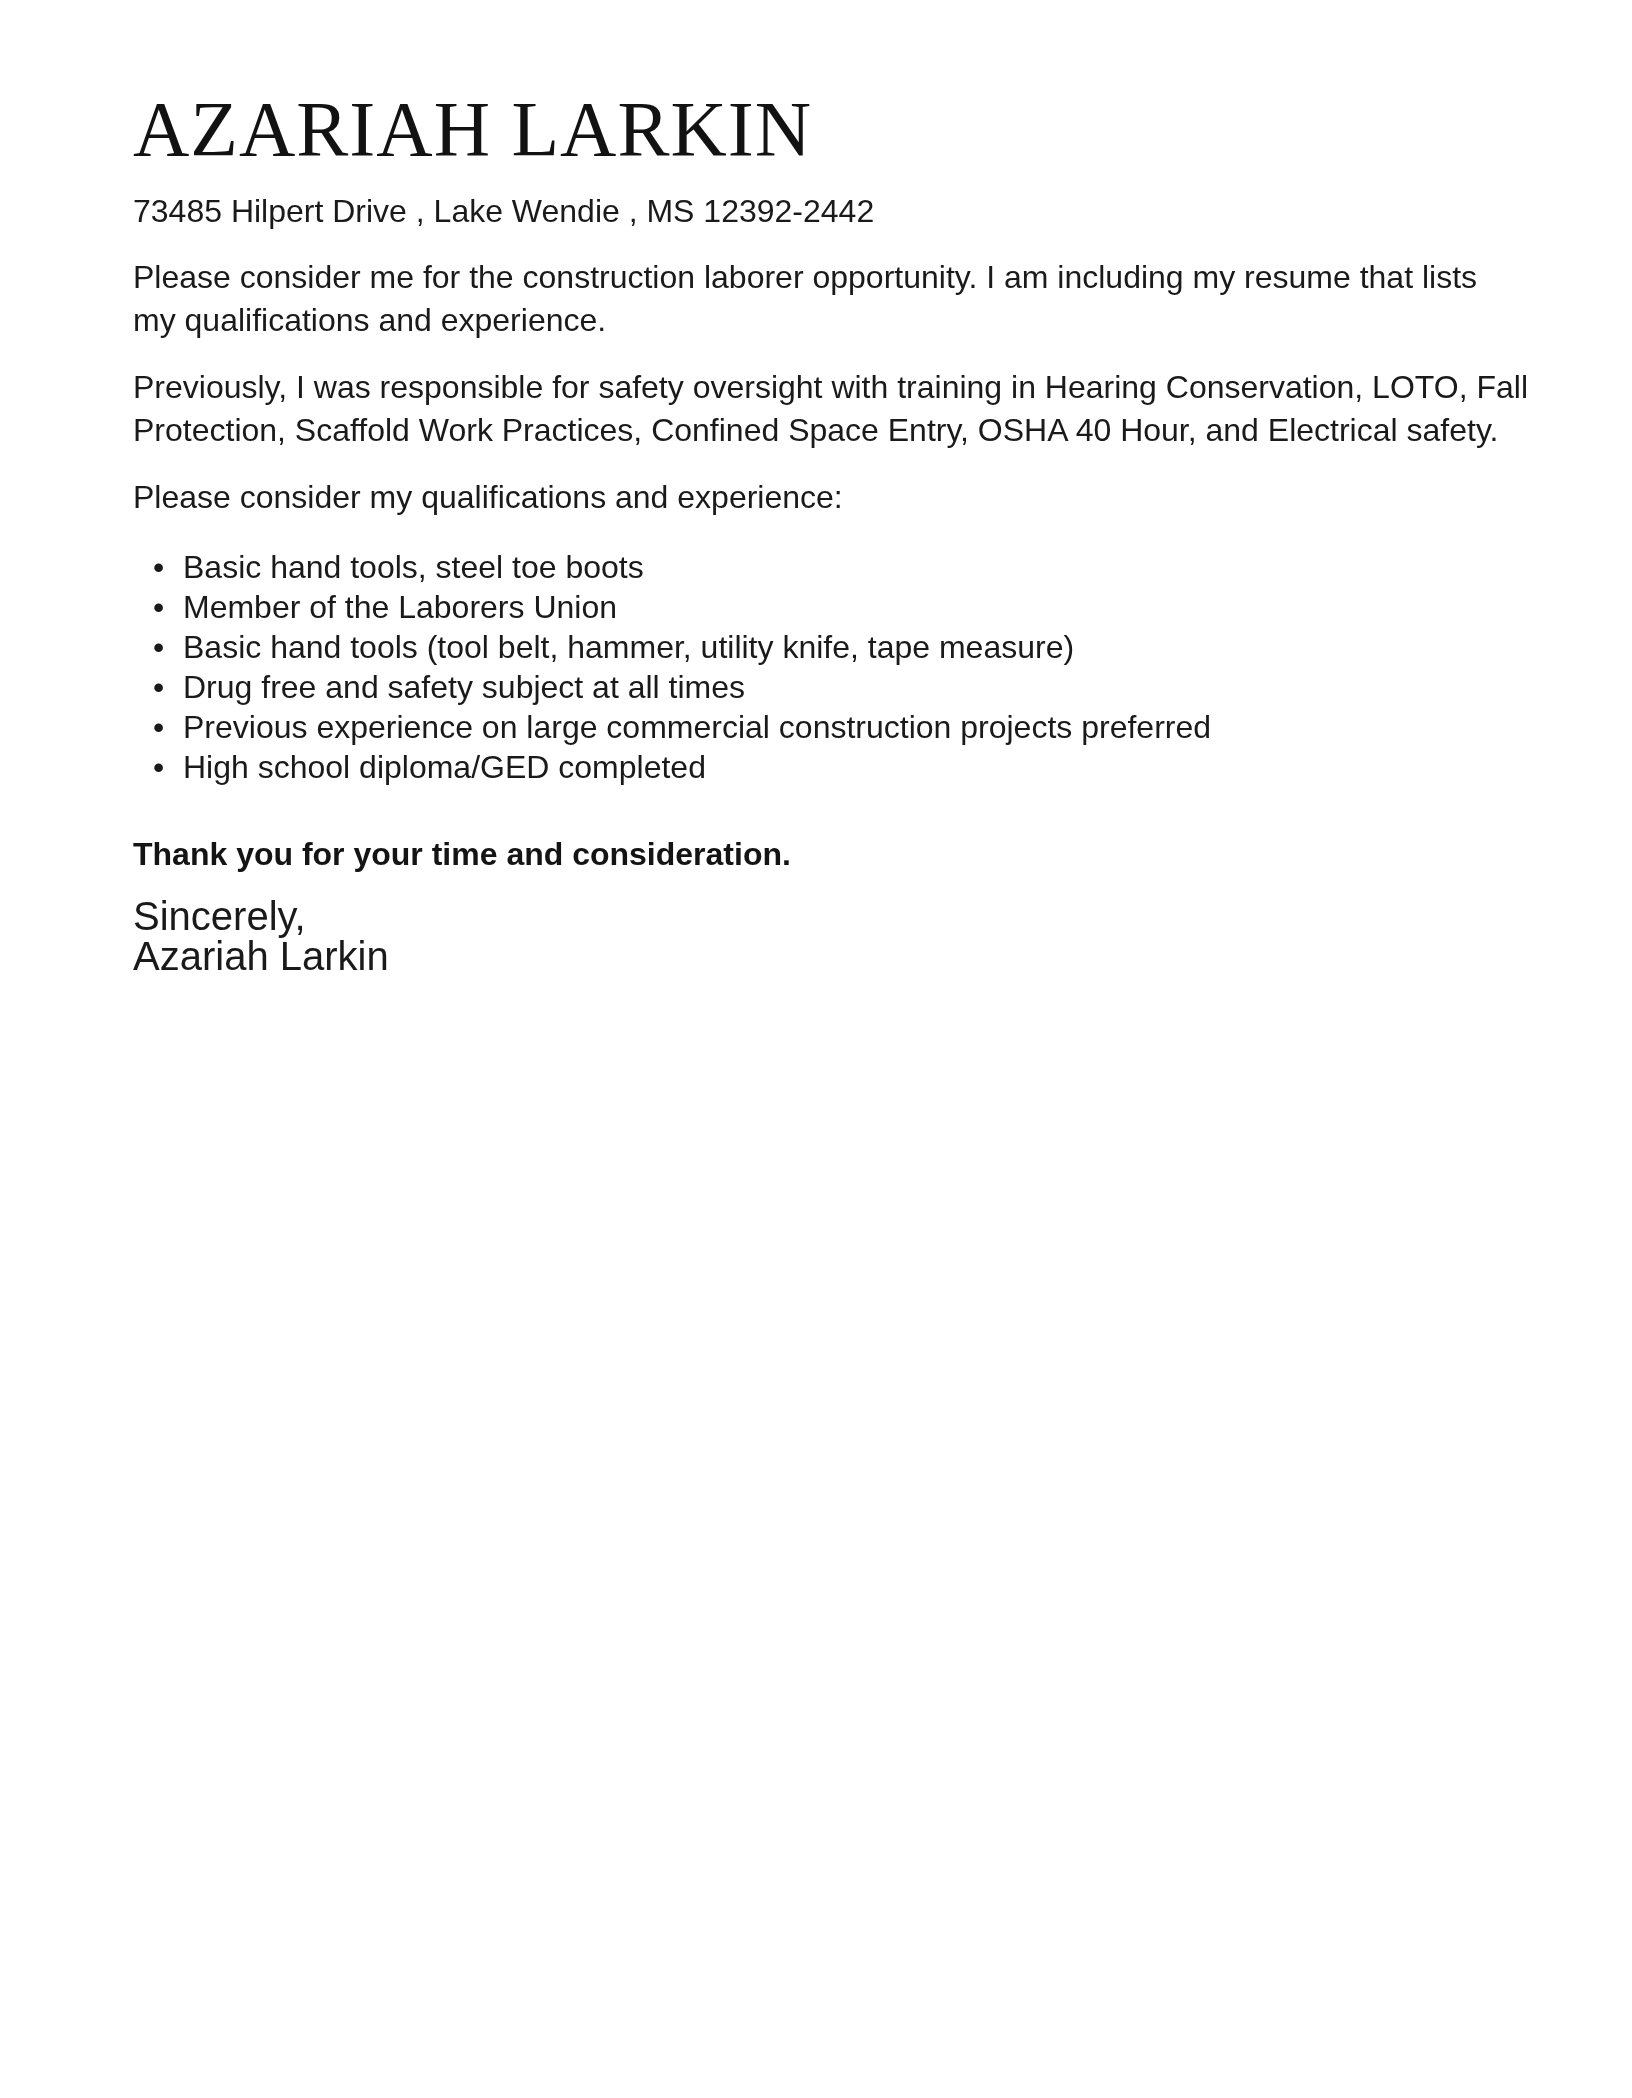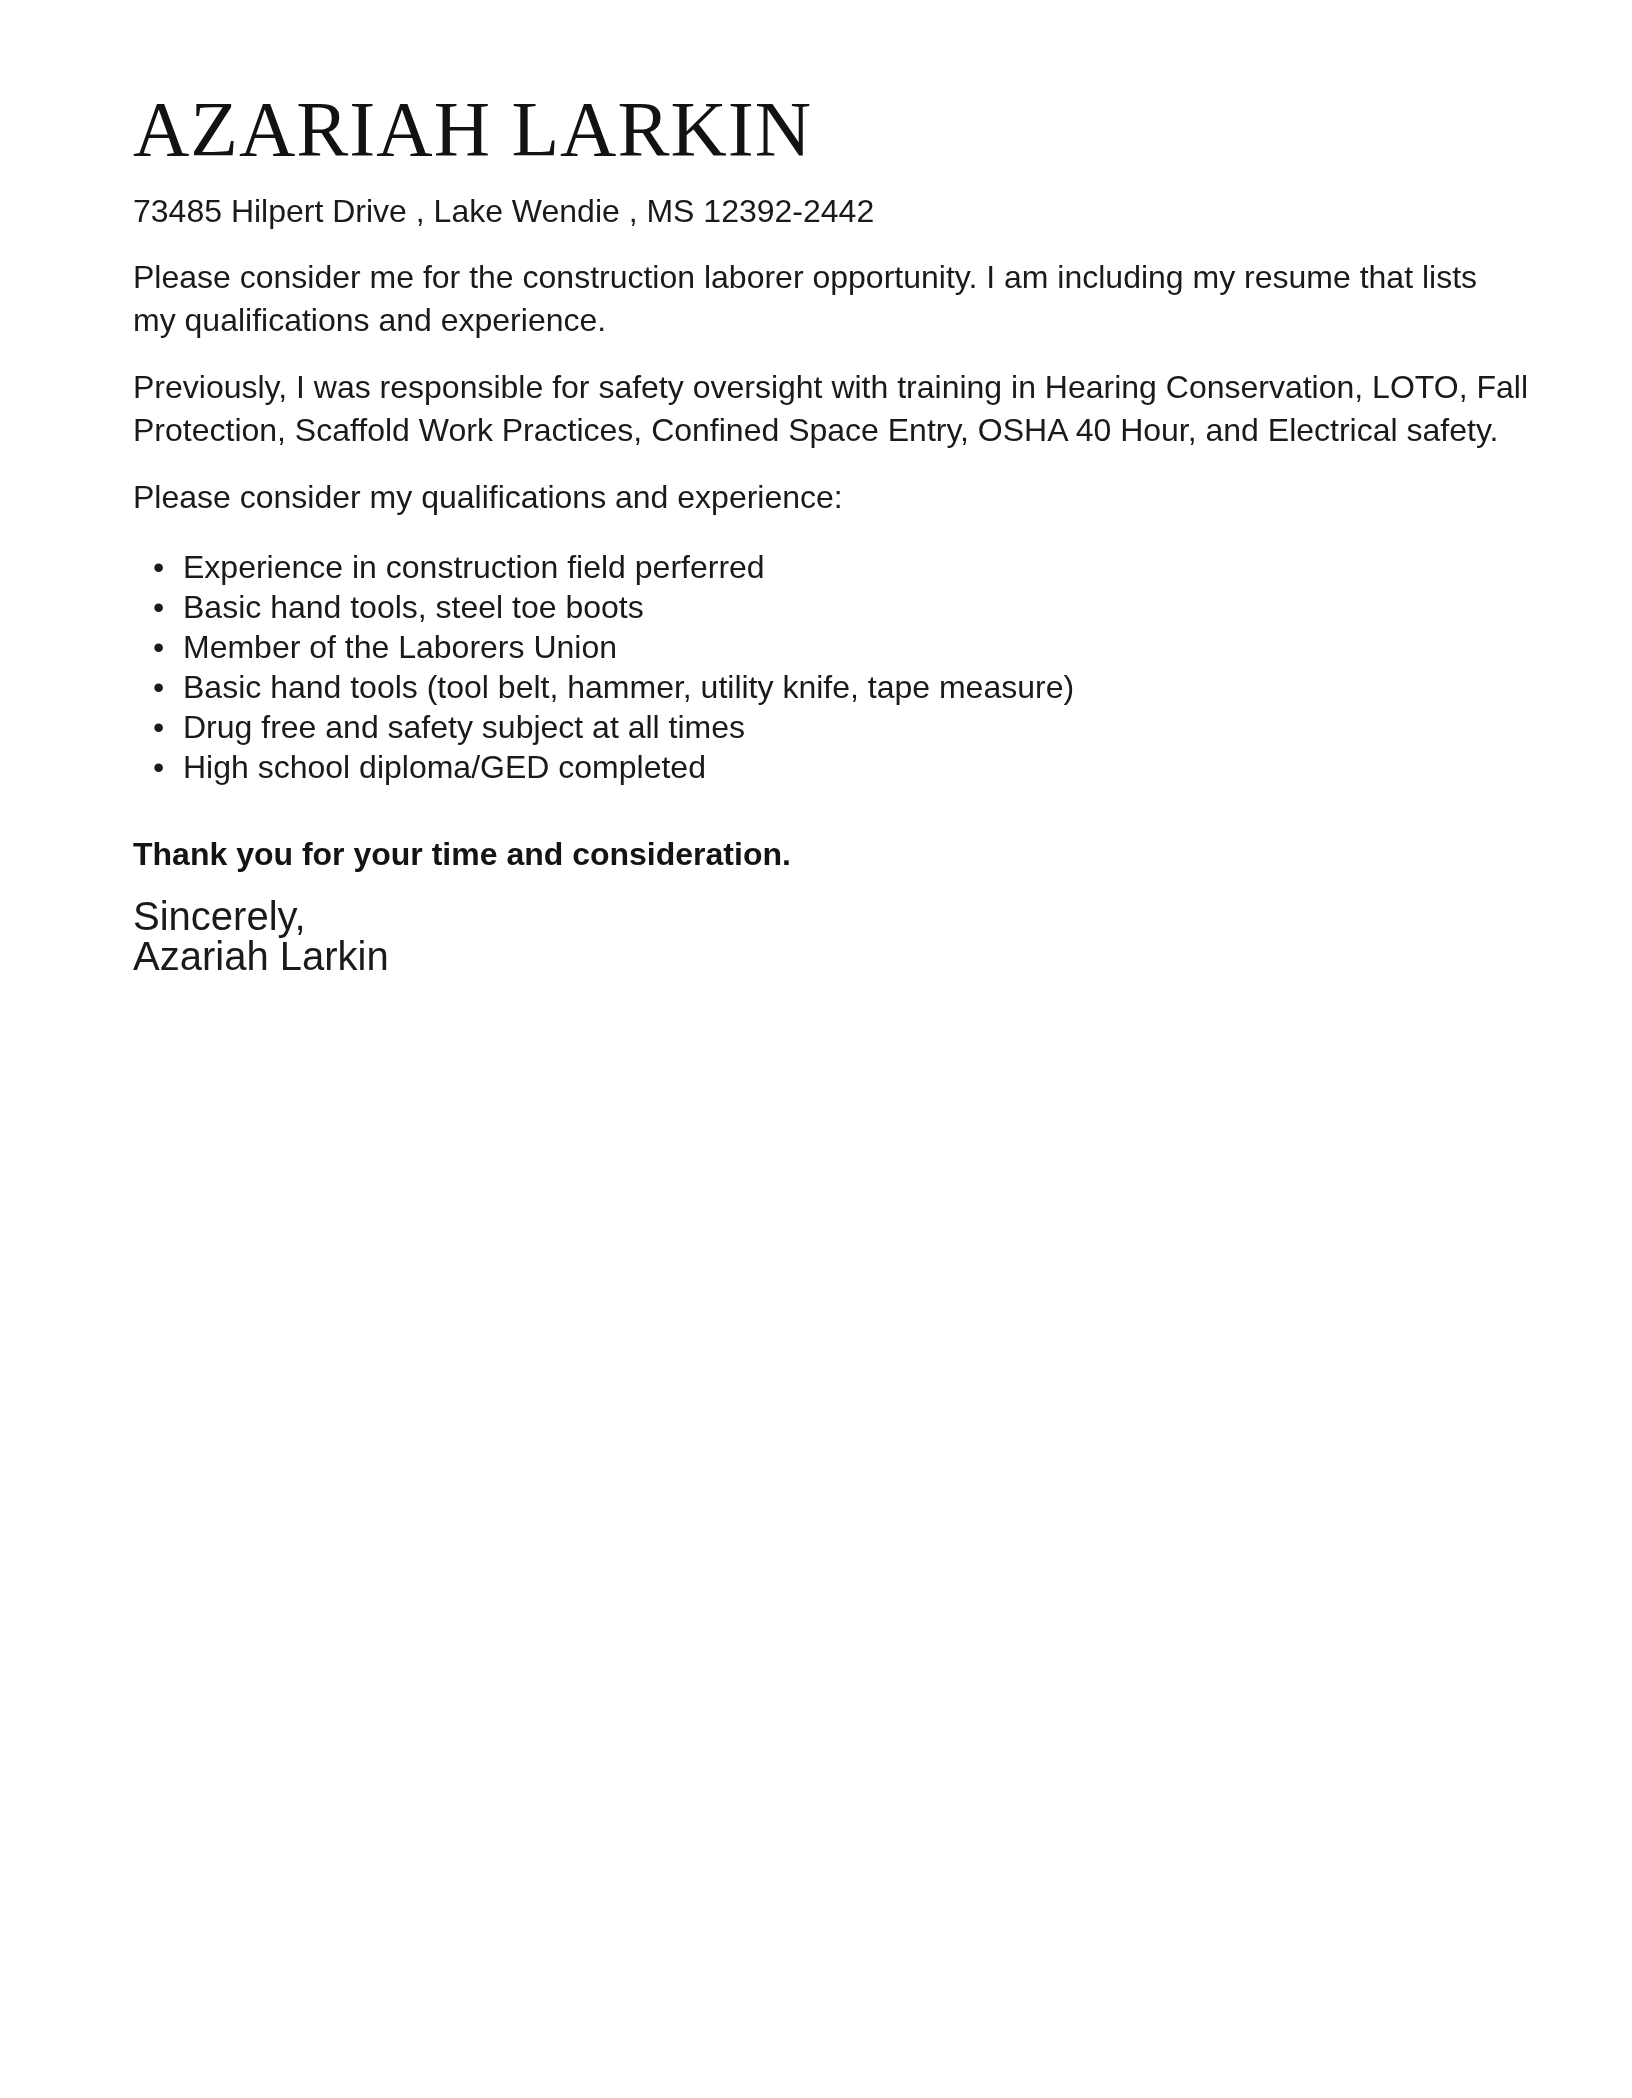--- a/index.html
+++ b/index.html
@@ -86,25 +86,25 @@
 
   <p class="para">Please consider me for the construction laborer opportunity. I am including my resume that lists
 my qualifications and experience.</p>
 
   <p class="para">Previously, I was responsible for safety oversight with training in Hearing Conservation, LOTO, Fall
 Protection, Scaffold Work Practices, Confined Space Entry, OSHA 40 Hour, and Electrical safety.</p>
 
   <p class="para">Please consider my qualifications and experience:</p>
 
   <ul class="qual-list">
-    <li>Experience in construction field perferred</li>
     <li>Basic hand tools, steel toe boots</li>
     <li>Member of the Laborers Union</li>
     <li>Basic hand tools (tool belt, hammer, utility knife, tape measure)</li>
     <li>Drug free and safety subject at all times</li>
+    <li>Previous experience on large commercial construction projects preferred</li>
     <li>High school diploma/GED completed</li>
   </ul>
 
   <p class="para thanks">Thank you for your time and consideration.</p>
 
   <div class="signoff">
     <div>Sincerely,</div>
     <div>Azariah Larkin</div>
   </div>
 

